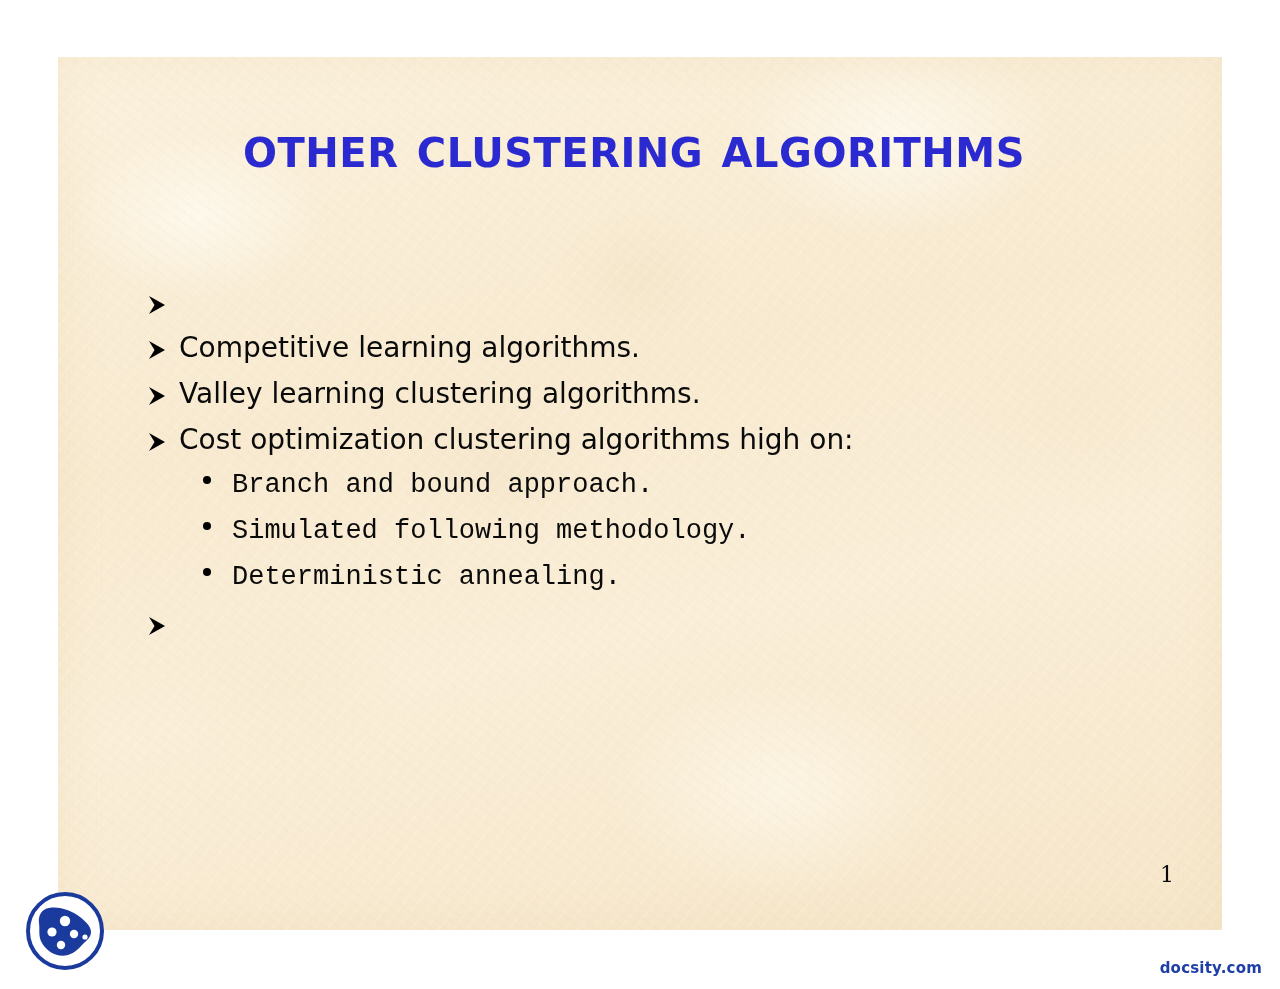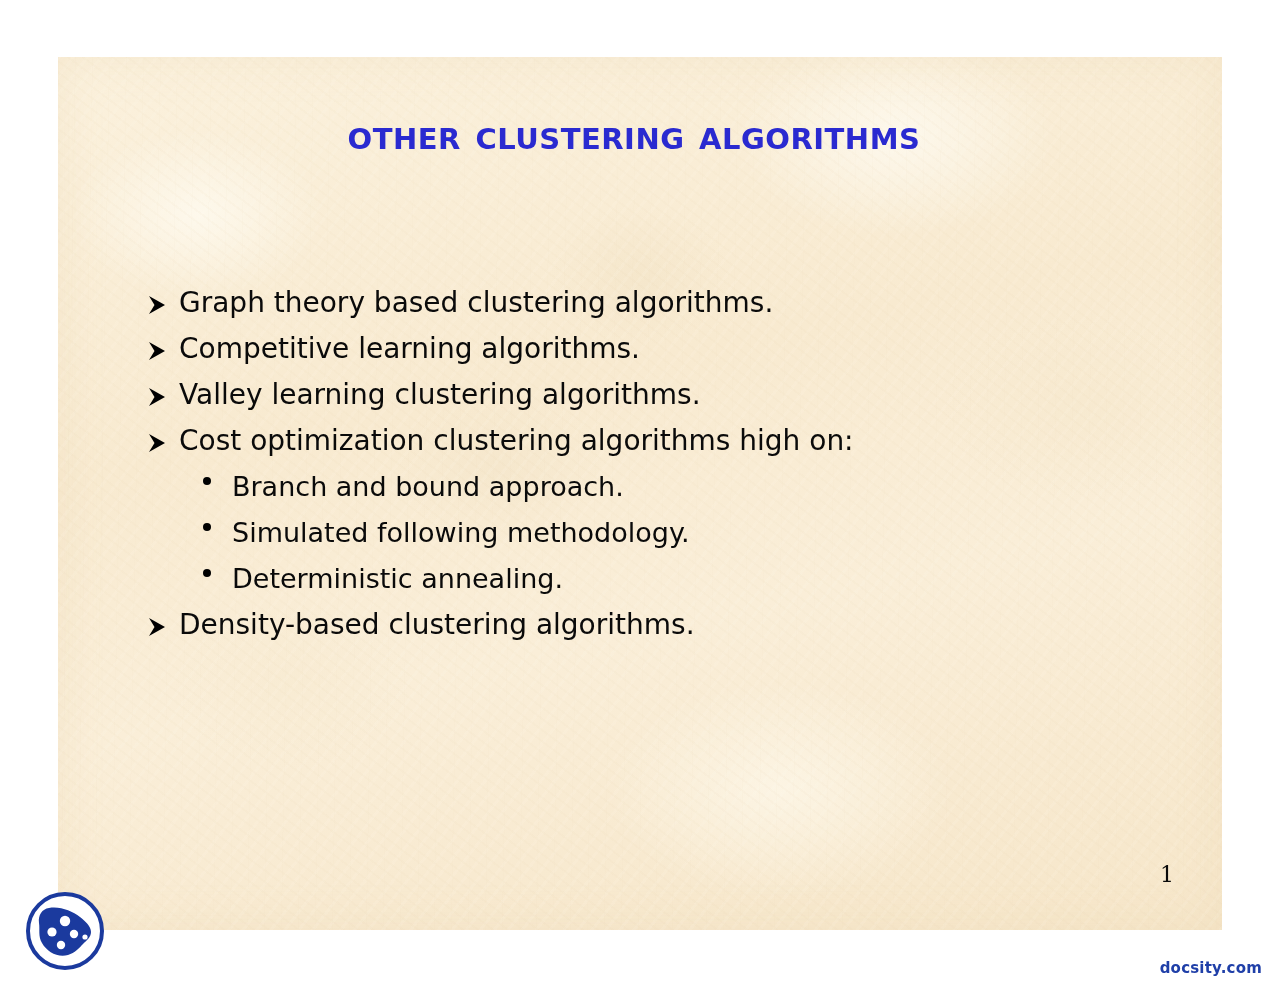--- a/index.html
+++ b/index.html
@@ -47,21 +47,21 @@
 
   
   #slide-title {
     position: absolute;
     left: 0;
     right: 12px;
     top: 46px;
     text-align: center;
     font-family: "DejaVu Sans", "Liberation Sans", sans-serif;
     font-weight: bold;
-    font-size: 29px;
+    font-size: 40px;
     letter-spacing: .5px;
     color: #2a2ad0;
     word-spacing: 4px;
   }
 
   
   #body-content {
     position: absolute;
     left: 0;
     top: 180px;
@@ -105,20 +105,21 @@
   }
 
   .lvl3 {
     display: flex;
     align-items: flex-start;
     margin-left: 145px;
     font-size: 27px;
     color: #0a0a0a;
     line-height: 1.0;
     margin-bottom: 19px;
+    font-family: Liberation Mono, monospace;
   }
   .lvl3 .bullet-box {
     width: 29px;
     flex: 0 0 29px;
     display: flex;
     align-items: center;
     padding-top: 4px;
     font-size: 26px;
     line-height: 1;
   }
@@ -201,21 +202,20 @@
 
 
     <div class="sub-list">
 
       <div class="lvl2">
         <span class="bullet-box">
           <svg class="arrowhead" viewBox="0 0 22 22" aria-hidden="true">
             <path d="M3 2 L19 11 L3 20 L8.5 11 Z" fill="#000"></path>
           </svg>
         </span>
-        <span>Graph theory based clustering algorithms.</span>
       </div>
 
       <div class="lvl2">
         <span class="bullet-box">
           <svg class="arrowhead" viewBox="0 0 22 22" aria-hidden="true">
             <path d="M3 2 L19 11 L3 20 L8.5 11 Z" fill="#000"></path>
           </svg>
         </span>
         <span>Competitive learning algorithms.</span>
       </div>
@@ -263,21 +263,20 @@
 
 
       </div>
 
       <div class="lvl2">
         <span class="bullet-box">
           <svg class="arrowhead" viewBox="0 0 22 22" aria-hidden="true">
             <path d="M3 2 L19 11 L3 20 L8.5 11 Z" fill="#000"></path>
           </svg>
         </span>
-        <span>Density-based clustering algorithms.</span>
       </div>
 
 
     </div>
   </div>
 
   <div id="page-number">1</div>
 </div>
 
 <div id="docsity-logo">

